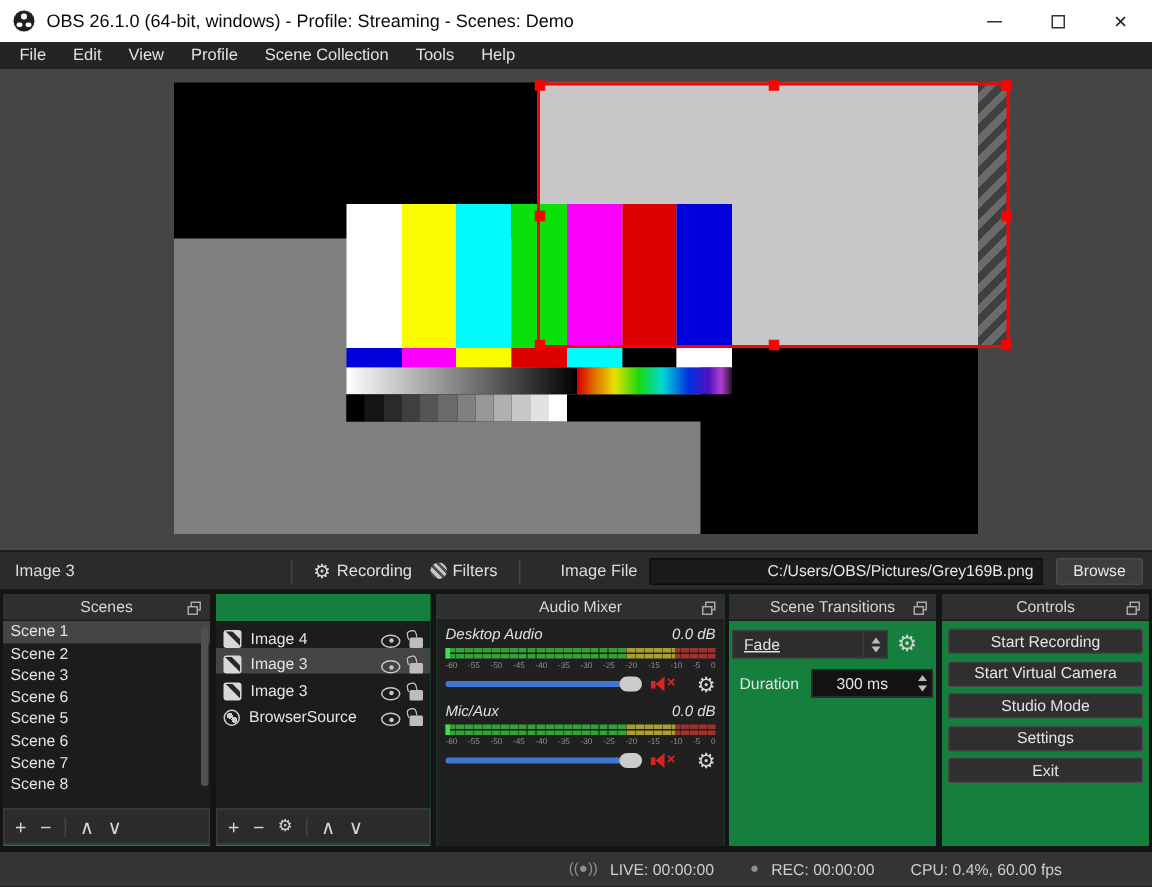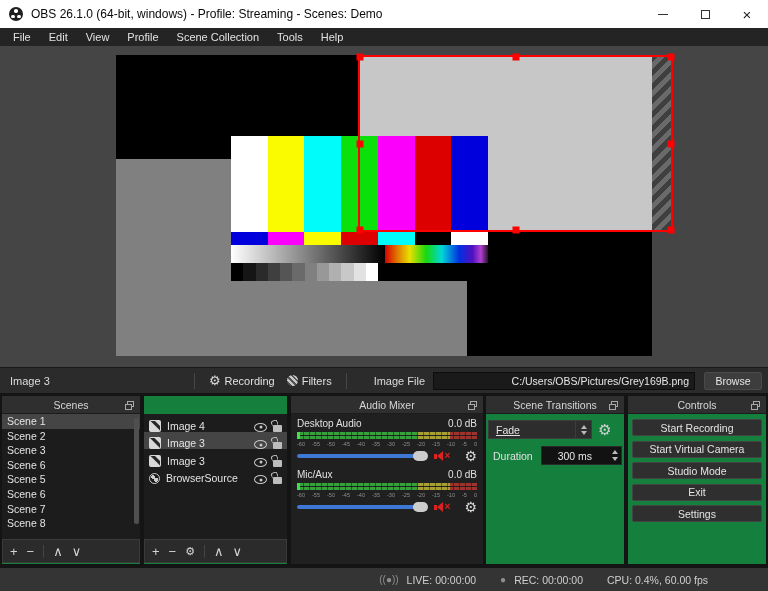--- a/index.html
+++ b/index.html
@@ -75,21 +75,21 @@
   .eye-ic::after{content:"";position:absolute;left:50%;top:50%;width:3px;height:3px;border-radius:50%;background:#c8c8c8;transform:translate(-50%,-50%);}
   .lock-ic{width:9px;height:7px;background:#bdbdbd;border-radius:1px;position:relative;margin-top:4px;flex:0 0 auto;}
   .lock-ic::before{content:"";position:absolute;left:-2px;top:-5px;width:5px;height:5px;border:1.5px solid #bdbdbd;border-bottom:none;border-radius:3px 3px 0 0;transform:rotate(-14deg);}
   .panel-toolbar{position:absolute;left:0;right:0;bottom:1px;height:24px;background:#2b2b2b;border:1px solid #3a3a3a;display:flex;align-items:center;padding:0 7px;gap:9px;color:#d5d5d5;}
   .pt-ic{font-size:13px;line-height:1;}
   .pt-sep{width:1px;height:13px;background:#454545;}
 
   
   .mixer-body{position:absolute;left:0;right:0;top:18px;bottom:0;background:#202020;padding:4px 6px 0 6px;}
   .ch{margin-bottom:7px;}
-  .ch-label{display:flex;justify-content:space-between;font-size:10px;color:#e0e0e0;height:12px;margin-bottom:2px;}
+  .ch-label{display:flex;justify-content:space-between;font-size:10px;color:#e0e0e0;height:12px;margin-bottom:2px;font-style:italic;}
   .meter{position:relative;height:7px;margin-bottom:1px;}
   .meter .m1,.meter .m2{position:absolute;left:0;right:0;height:3px;}
   .meter .m2{top:4px;}
   .meter-ticks{position:absolute;inset:0;background:repeating-linear-gradient(90deg,rgba(0,0,0,.4) 0 1px,transparent 1px 6px);}
   .meter-peak{position:absolute;left:0;top:0;width:2.5px;height:7px;}
   .scale{display:flex;justify-content:space-between;font-size:5.5px;color:#909090;height:8px;line-height:8px;}
   .slider-row{display:flex;align-items:center;height:12px;gap:6px;margin-top:2px;}
   .slider{position:relative;flex:1;height:12px;}
   .slider .track{position:absolute;left:0;right:2px;top:4px;height:4px;border-radius:2px;}
   .slider .thumb{position:absolute;right:0;top:1px;width:15px;height:10px;border-radius:5px;background:#cccccc;}
@@ -407,22 +407,22 @@
         </div>
       </div>
     </div>
 
     <div class="panel" style="left:628px;width:138px;">
       <div class="panel-header"><span>Controls</span><span class="float-icon"></span></div>
       <div class="controls-body">
           <div class="ctl-btn">Start Recording</div>
           <div class="ctl-btn">Start Virtual Camera</div>
           <div class="ctl-btn">Studio Mode</div>
+          <div class="ctl-btn">Settings</div>
           <div class="ctl-btn">Exit</div>
-          <div class="ctl-btn">Settings</div>
         </div>
     </div>
   </div>
 
   <div class="statusbar">
     <span class="sb-ic">((●))</span>
     <span>LIVE: 00:00:00</span>
     <span class="sb-gap"></span>
     <span class="sb-ic">●</span>
     <span>REC: 00:00:00</span>

